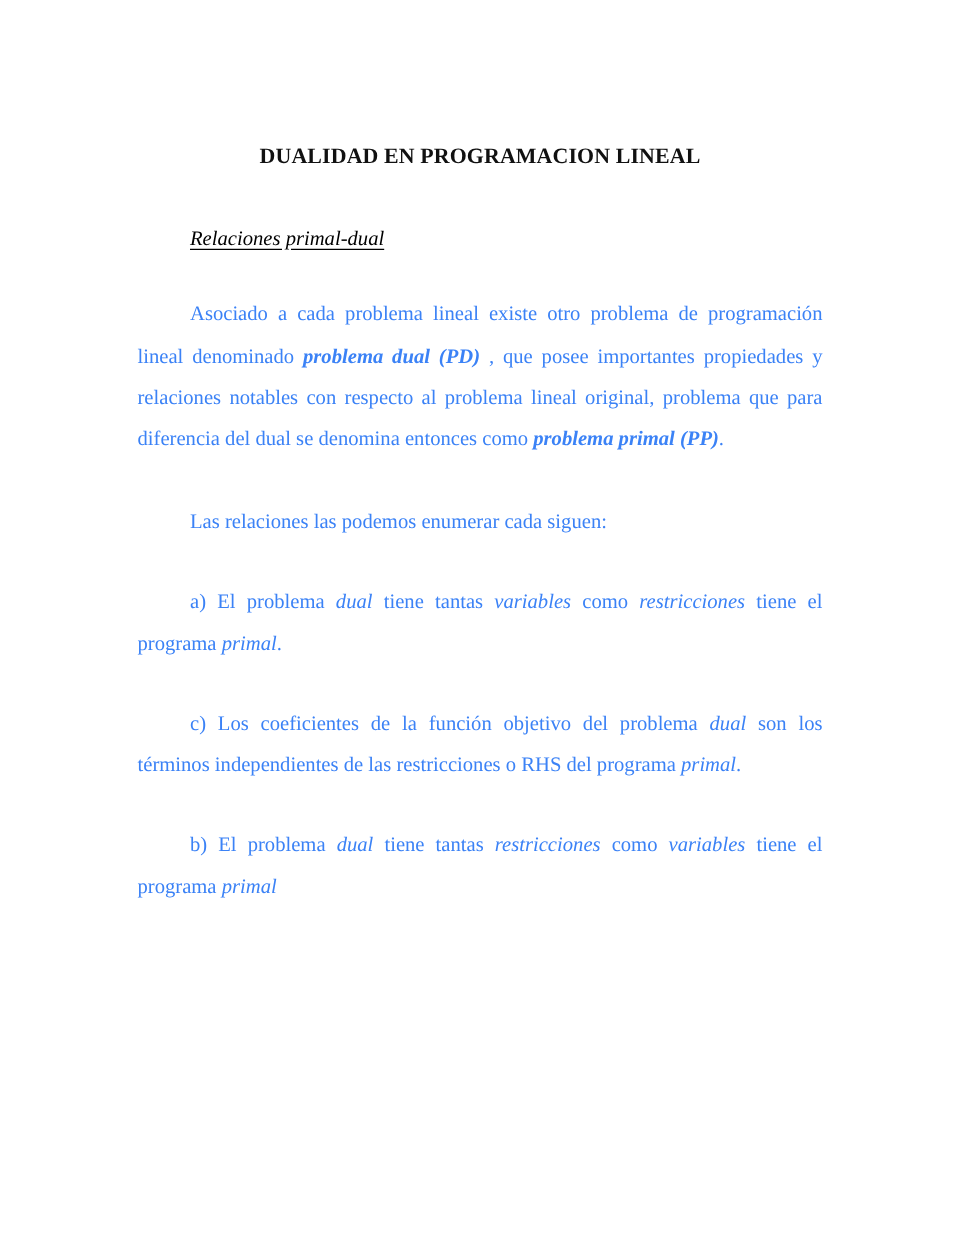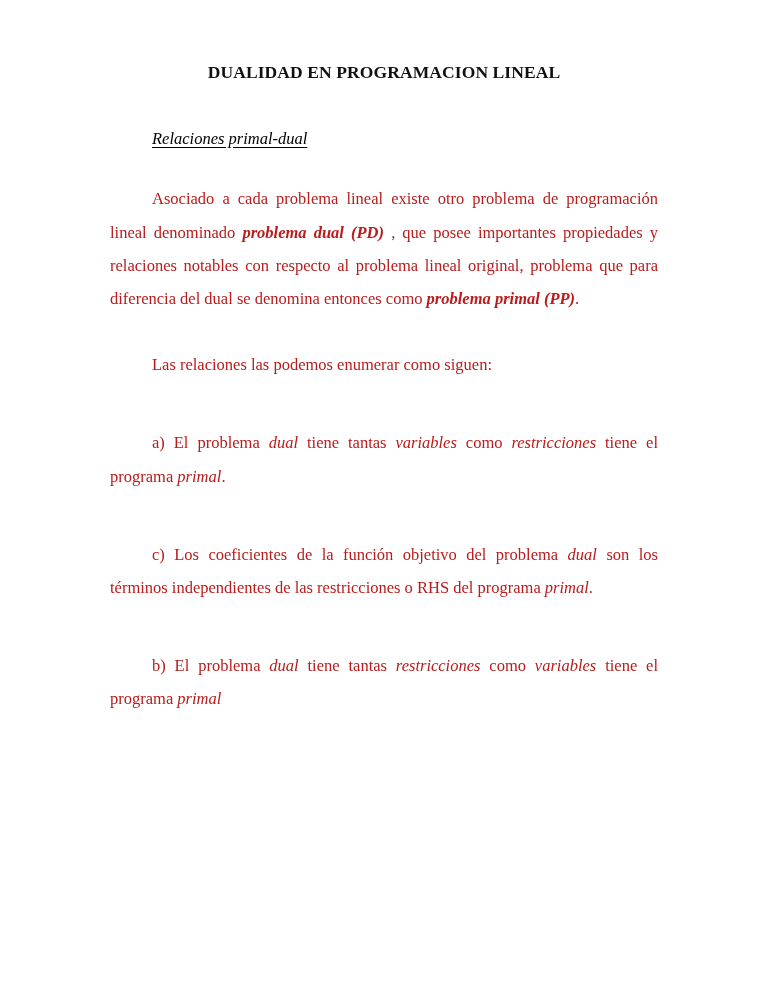--- a/index.html
+++ b/index.html
@@ -21,21 +21,21 @@
     left: 110px;
     top: 0;
     width: 548px;
   }
   .doc-title {
     font-size: 17.5px;
     font-weight: bold;
     text-align: center;
     letter-spacing: 0.1px;
     margin: 0;
-    padding-top: 62px;
+    padding-top: 114px;
     line-height: 1.25;
     color: #111111;
   }
   .section-heading {
     font-size: 16.5px;
     font-style: italic;
     text-decoration: underline;
     text-underline-offset: 3px;
     margin: 0;
     padding-top: 44px;
@@ -44,40 +44,40 @@
     font-weight: normal;
     color: #000000;
   }
   p.body-par {
     font-size: 16.5px;
     line-height: 33.2px;
     text-align: justify;
     text-justify: inter-word;
     margin: 0;
     text-indent: 42px;
-    color: #b91c1c;
+    color: #3b82f6;
   }
   p.gap-large { margin-top: 33px; }
-  p.gap-med   { margin-top: 45px; }
+  p.gap-med   { margin-top: 31px; }
   .it { font-style: italic; }
   .bi { font-style: italic; font-weight: bold; }
 </style>
 </head>
 <body>
 
 <div class="page">
   <div class="content">
 
     <h1 class="doc-title">DUALIDAD EN PROGRAMACION LINEAL</h1>
 
     <h2 class="section-heading">Relaciones primal-dual</h2>
 
     <p class="body-par gap-large"><span>Asociado a cada problema lineal existe otro problema de programación lineal denominado </span><span class="bi">problema dual (PD)</span><span> , que posee importantes propiedades y relaciones notables con respecto al problema lineal original, problema que para diferencia del dual se denomina entonces como </span><span class="bi">problema primal (PP)</span><span>.</span></p>
 
-    <p class="body-par gap-large">Las relaciones las podemos enumerar como siguen:</p>
+    <p class="body-par gap-large">Las relaciones las podemos enumerar cada siguen:</p>
 
     <p class="body-par gap-med"><span>a) El problema </span><span class="it">dual</span><span> tiene tantas </span><span class="it">variables</span><span> como </span><span class="it">restricciones</span><span> tiene el programa </span><span class="it">primal</span><span>.</span></p>
 
     <p class="body-par gap-med"><span>c) Los coeficientes de la función objetivo del problema </span><span class="it">dual</span><span> son los términos independientes de las restricciones o RHS del programa </span><span class="it">primal</span><span>.</span></p>
 
     <p class="body-par gap-med"><span>b) El problema </span><span class="it">dual</span><span> tiene tantas </span><span class="it">restricciones</span><span> como </span><span class="it">variables</span><span> tiene el programa </span><span class="it">primal</span></p>
 
   </div>
 </div>
 

